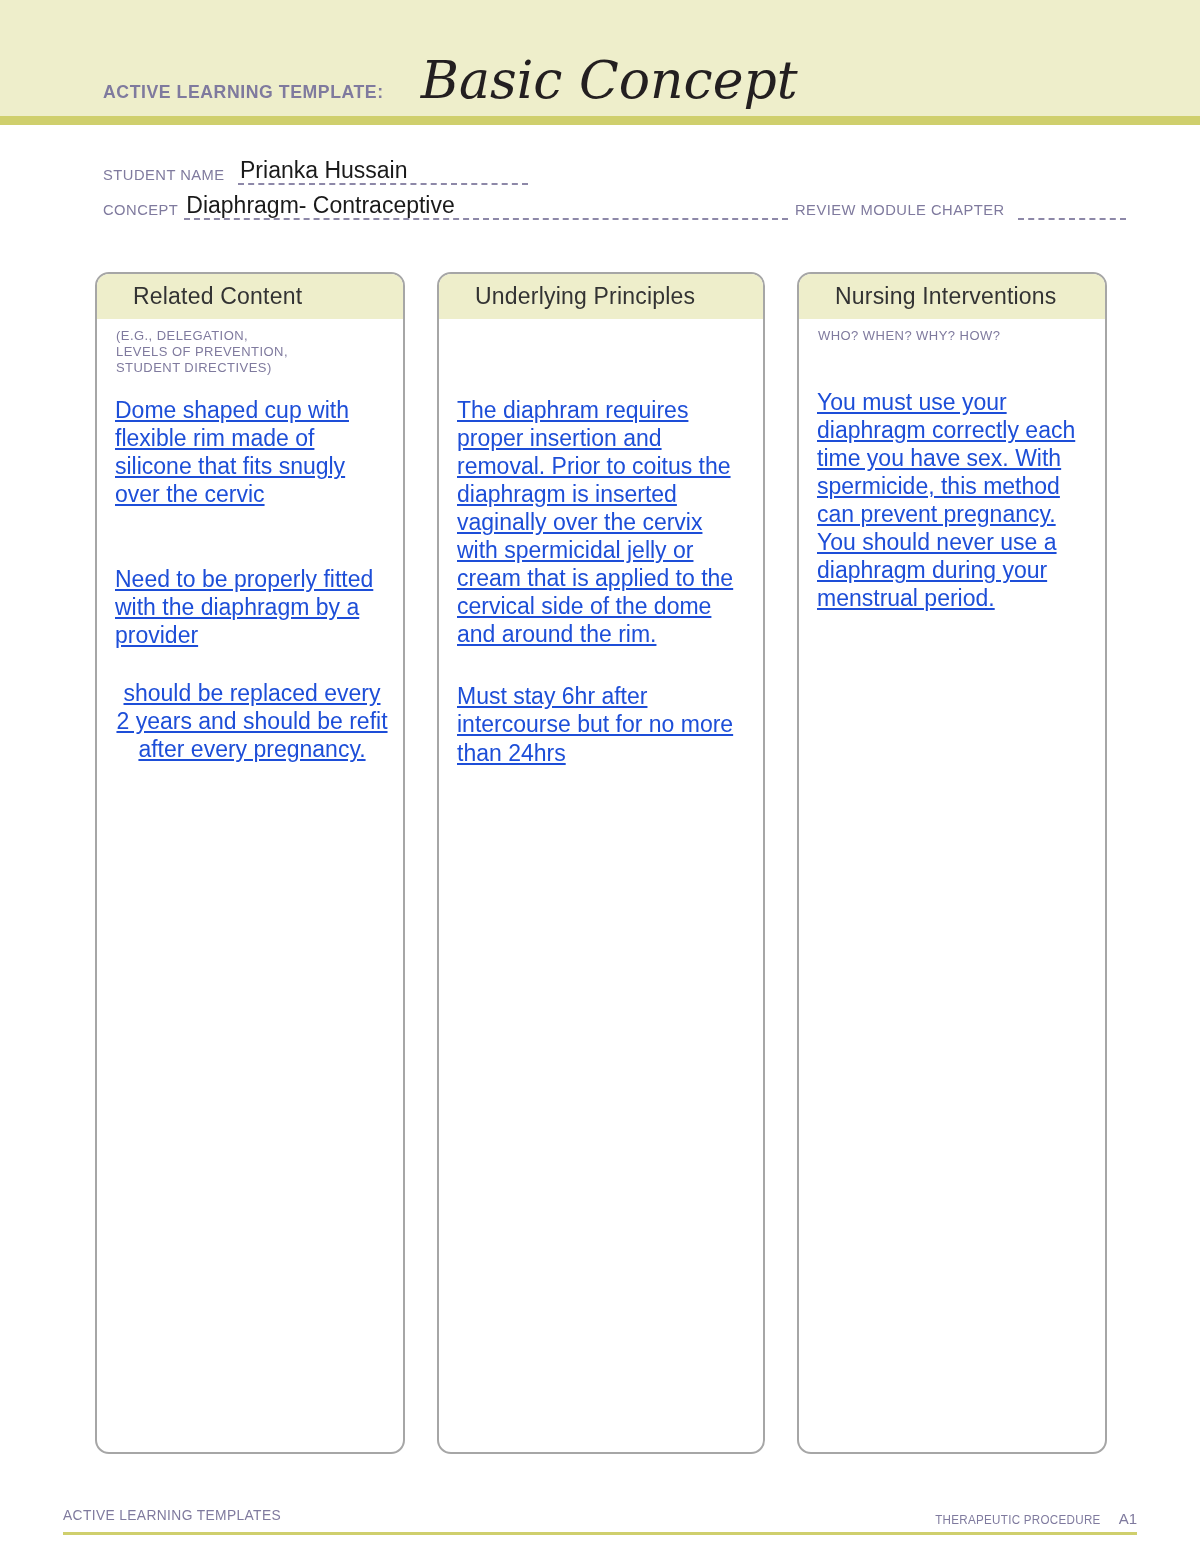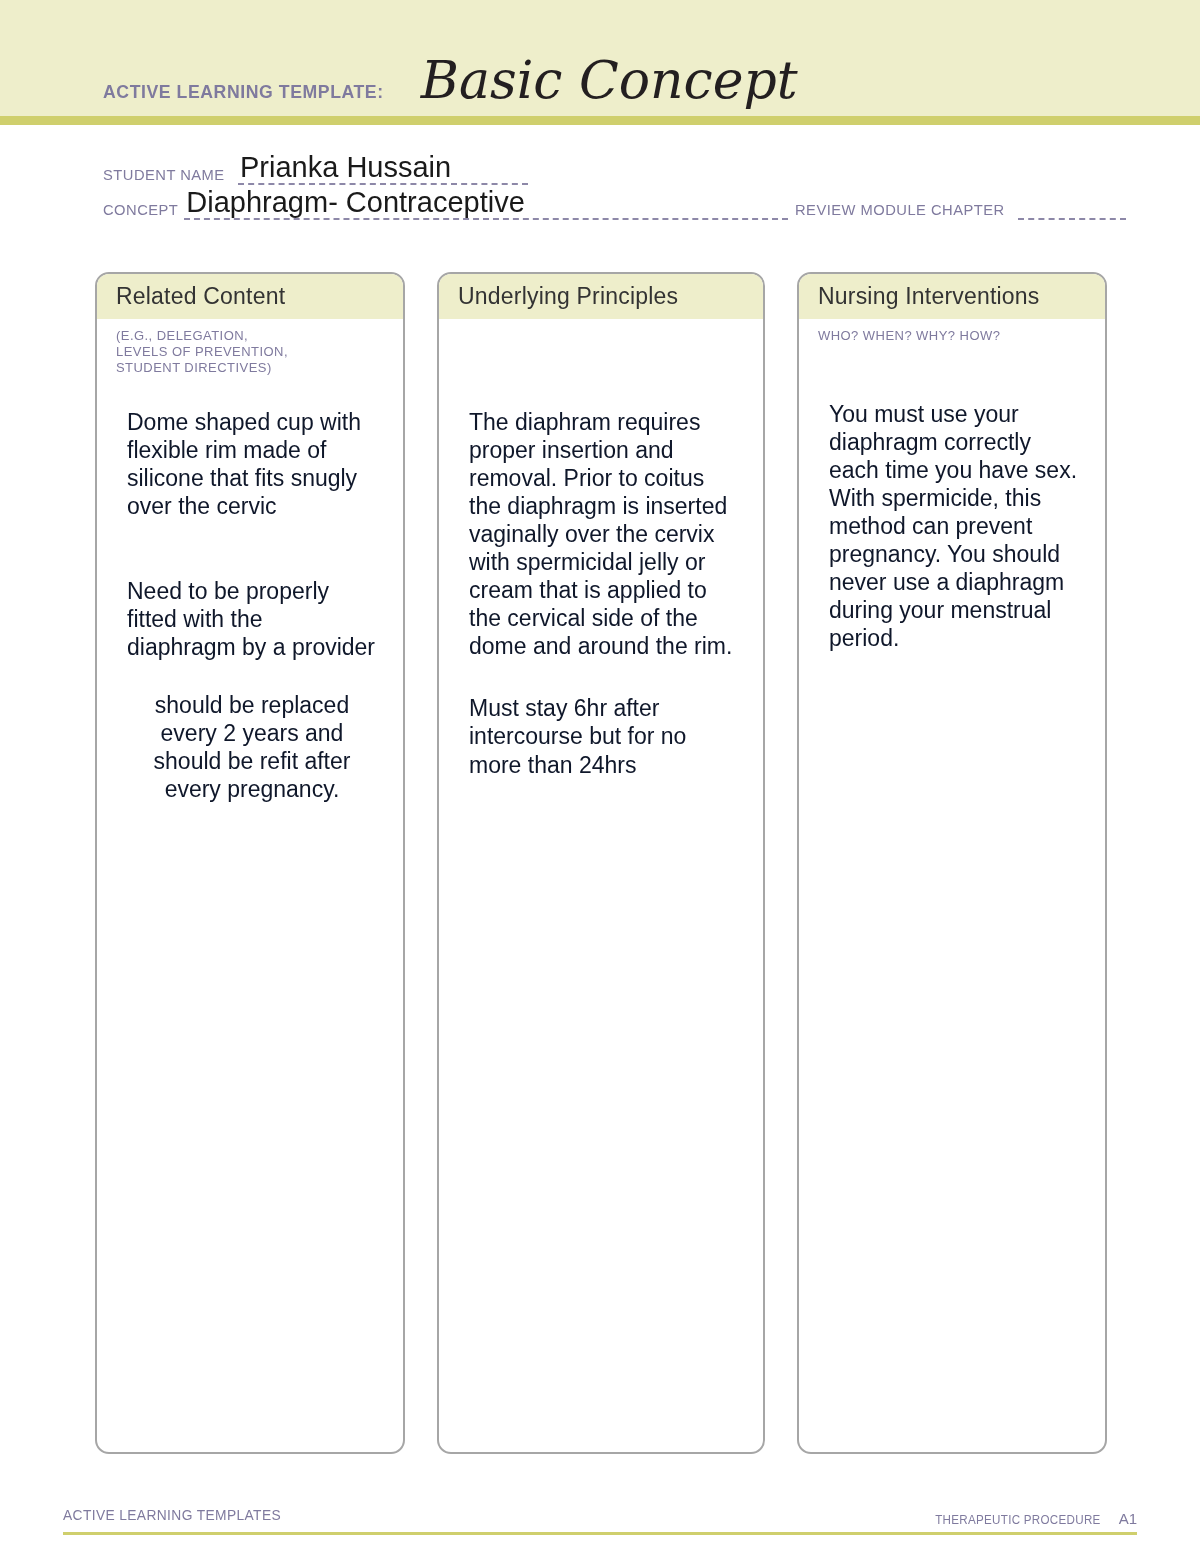--- a/index.html
+++ b/index.html
@@ -88,21 +88,21 @@
     height: 26px;
   }
   .slot-student { width: 290px; margin-left: 7px; }
   .slot-concept { width: 604px; margin-left: 2px; }
   .slot-chapter { width: 108px; margin-left: 2px; }
 
   .field-value {
     position: absolute;
     left: 2px;
     bottom: 1px;
-    font-size: 29px;
+    font-size: 23px;
     color: #1a1a1a;
     white-space: nowrap;
     line-height: 1;
   }
   .row-chapter {
     left: 795px;
     top: 67px;
   }
 
   
@@ -125,21 +125,21 @@
   }
   .card-1 { left: 95px;  width: 310px; }
   .card-2 { left: 437px; width: 328px; }
   .card-3 { left: 797px; width: 310px; }
 
   .card-head {
     height: 45px;
     background: #eeeecb;
     display: flex;
     align-items: center;
-    padding-left: 19px;
+    padding-left: 36px;
     box-sizing: border-box;
   }
   .card-head-title {
     font-size: 23px;
     color: #333333;
     letter-spacing: 0.2px;
     white-space: nowrap;
     line-height: 1;
   }
   .card-sub {
@@ -147,25 +147,26 @@
     font-size: 13px;
     line-height: 1.24;
     letter-spacing: 0.45px;
     color: #7f7a9e;
     white-space: pre-line;
   }
   .card-body {
     padding: 0 14px 0 18px;
   }
   .card-body p {
-    margin: 12px;
+    margin: 0;
     font-size: 23px;
     line-height: 1.22;
-    color: #0f172a;
+    color: #1d4ed8;
     white-space: pre-line;
+    text-decoration: underline;
   }
   .card-body p.gap-lg { margin-top: 56px; }
   .card-body p.gap-md { margin-top: 30px; text-align: center; }
   .card-body p.gap-xl { margin-top: 34px; }
   .body-offset-1 { padding-top: 20px; }
   .body-offset-2 { padding-top: 68px; }
   .body-offset-3 { padding-top: 44px; }
 
   
   .footer {

